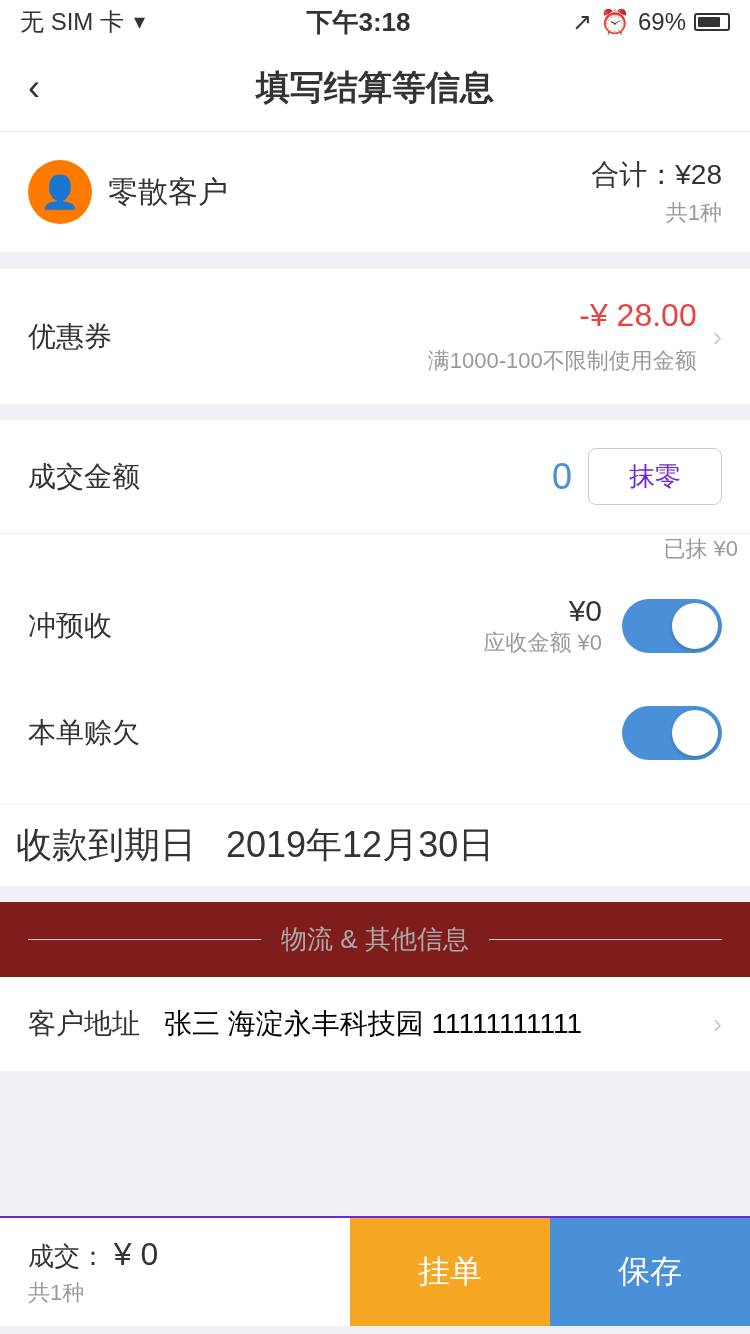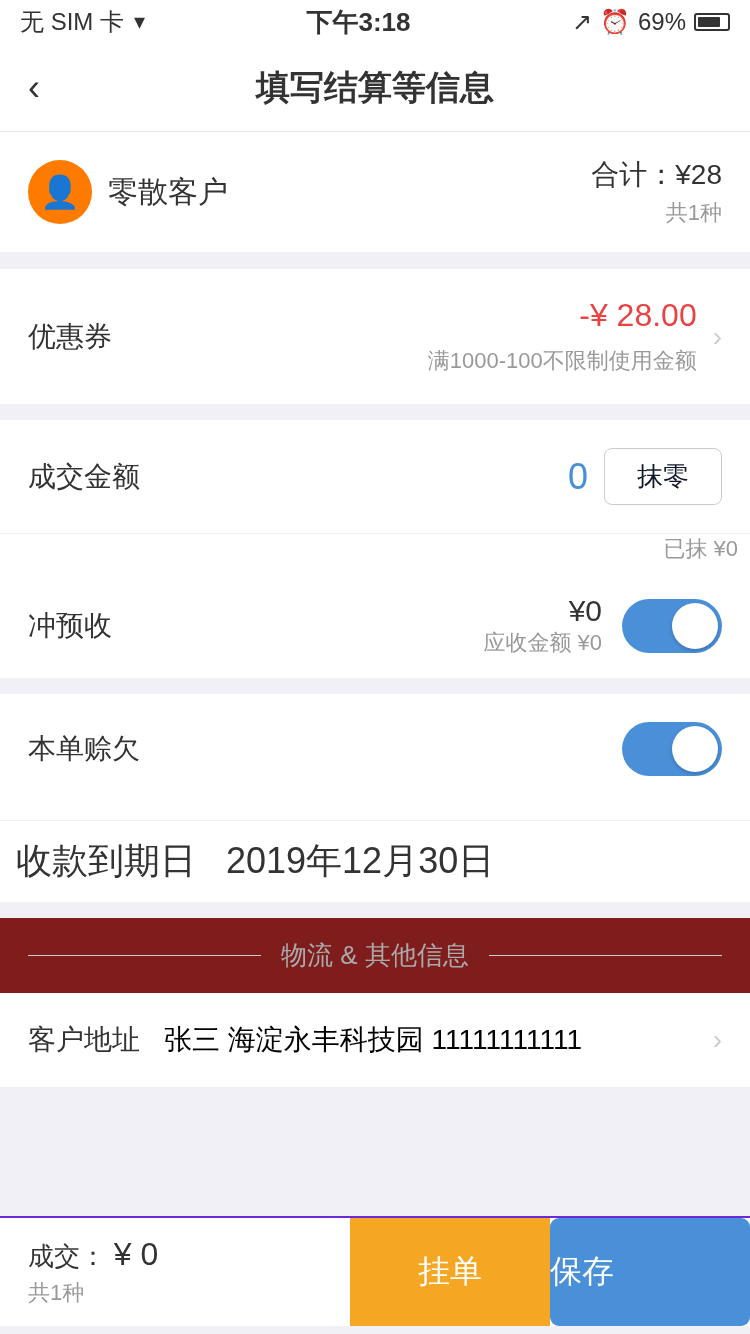--- a/index.html
+++ b/index.html
@@ -140,21 +140,20 @@
       text-align: right;
     }
     .chevron {
       color: #ccc;
       font-size: 28px;
     }
 
     
     .amount-section {
       background: #fff;
-      margin-bottom: 16px;
     }
     .amount-row {
       padding: 28px;
       display: flex;
       align-items: center;
       justify-content: space-between;
       border-bottom: 1px solid #f0f0f0;
     }
     .amount-label {
       font-size: 28px;
@@ -166,23 +165,23 @@
       gap: 16px;
     }
     .amount-value {
       font-size: 36px;
       color: #4a90d9;
       font-weight: 500;
     }
     .round-btn {
       border: 1px solid #ccc;
       border-radius: 8px;
-      padding: 10px 32px;
+      padding: 10px 40px;
       font-size: 26px;
-      color: #0f172a;
+      color: #6d28d9;
       background: #fff;
       cursor: pointer;
     }
     .amount-sub {
       font-size: 22px;
       color: #999;
       text-align: right;
       padding-right: 12px;
       padding-bottom: 10px;
     }
@@ -343,25 +342,24 @@
       font-size: 32px;
       color: #fff;
       cursor: pointer;
     }
     .btn-save {
       width: 200px;
       height: 100%;
       background: #4a90d9;
       display: flex;
       align-items: center;
-      justify-content: flex-start;
+      justify-content: center;
       font-size: 32px;
       color: #fff;
       cursor: pointer;
-      border-radius: 9px;
     }
   </style>
 </head>
 <body>
 
 <div class="status-bar">
   <div class="status-left">
     <span>无 SIM 卡</span>
     <span class="wifi-icon">▾</span>
   </div>

